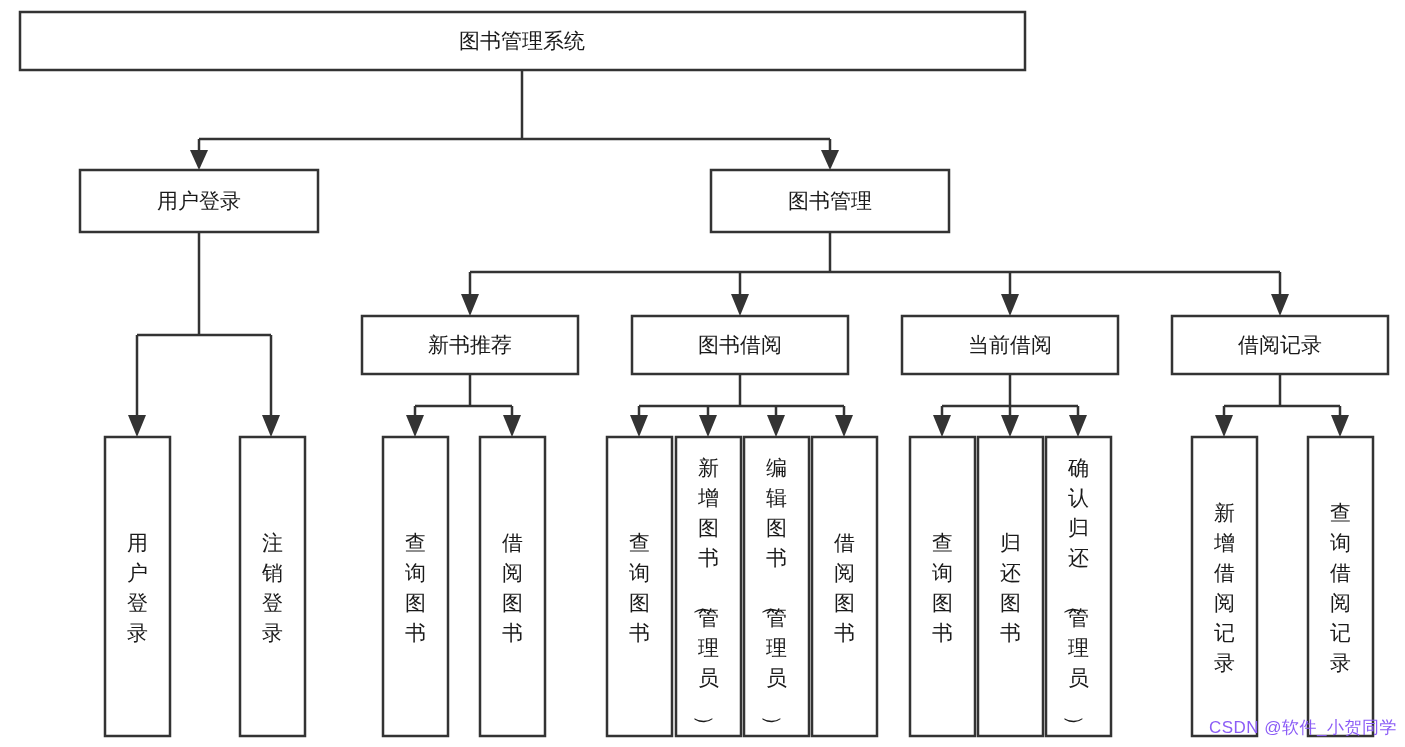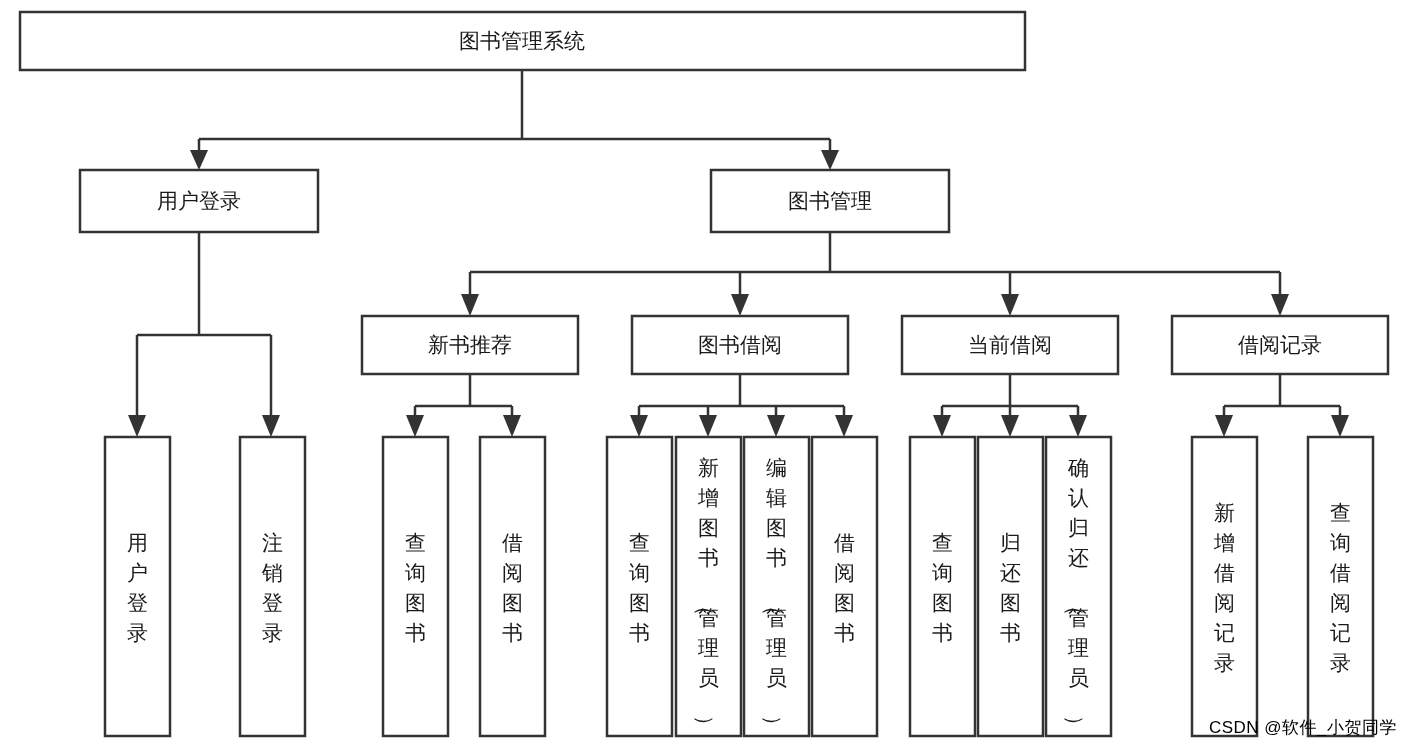--- a/index.html
+++ b/index.html
@@ -48,21 +48,21 @@
     font-family: "Liberation Sans", "DejaVu Sans", sans-serif;
     font-size: 21px;
     text-anchor: middle;
   }
   .watermark {
     position: absolute;
     right: 8px;
     bottom: 8px;
     font-family: "Liberation Sans", "DejaVu Sans", sans-serif;
     font-size: 17px;
-    color: #000000;
+    color: #8b5cf6;
     white-space: nowrap;
     letter-spacing: 0.5px;
     pointer-events: none;
   }
 </style>
 </head>
 <body>
 
 <svg id="canvas" viewBox="0 0 1405 747" xmlns="http://www.w3.org/2000/svg">
 

